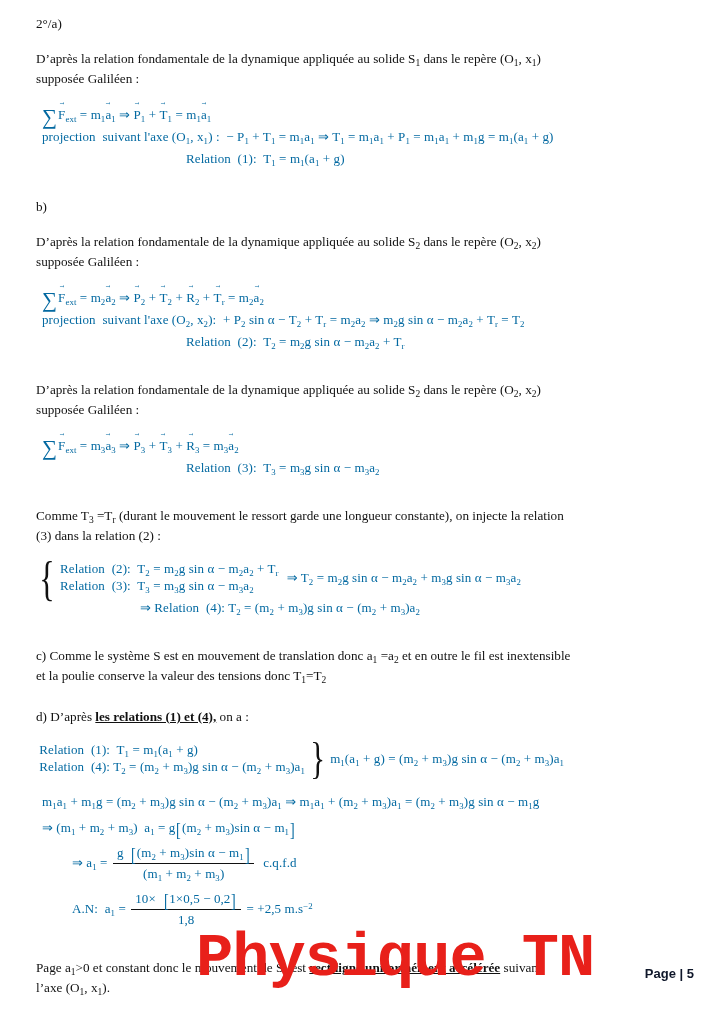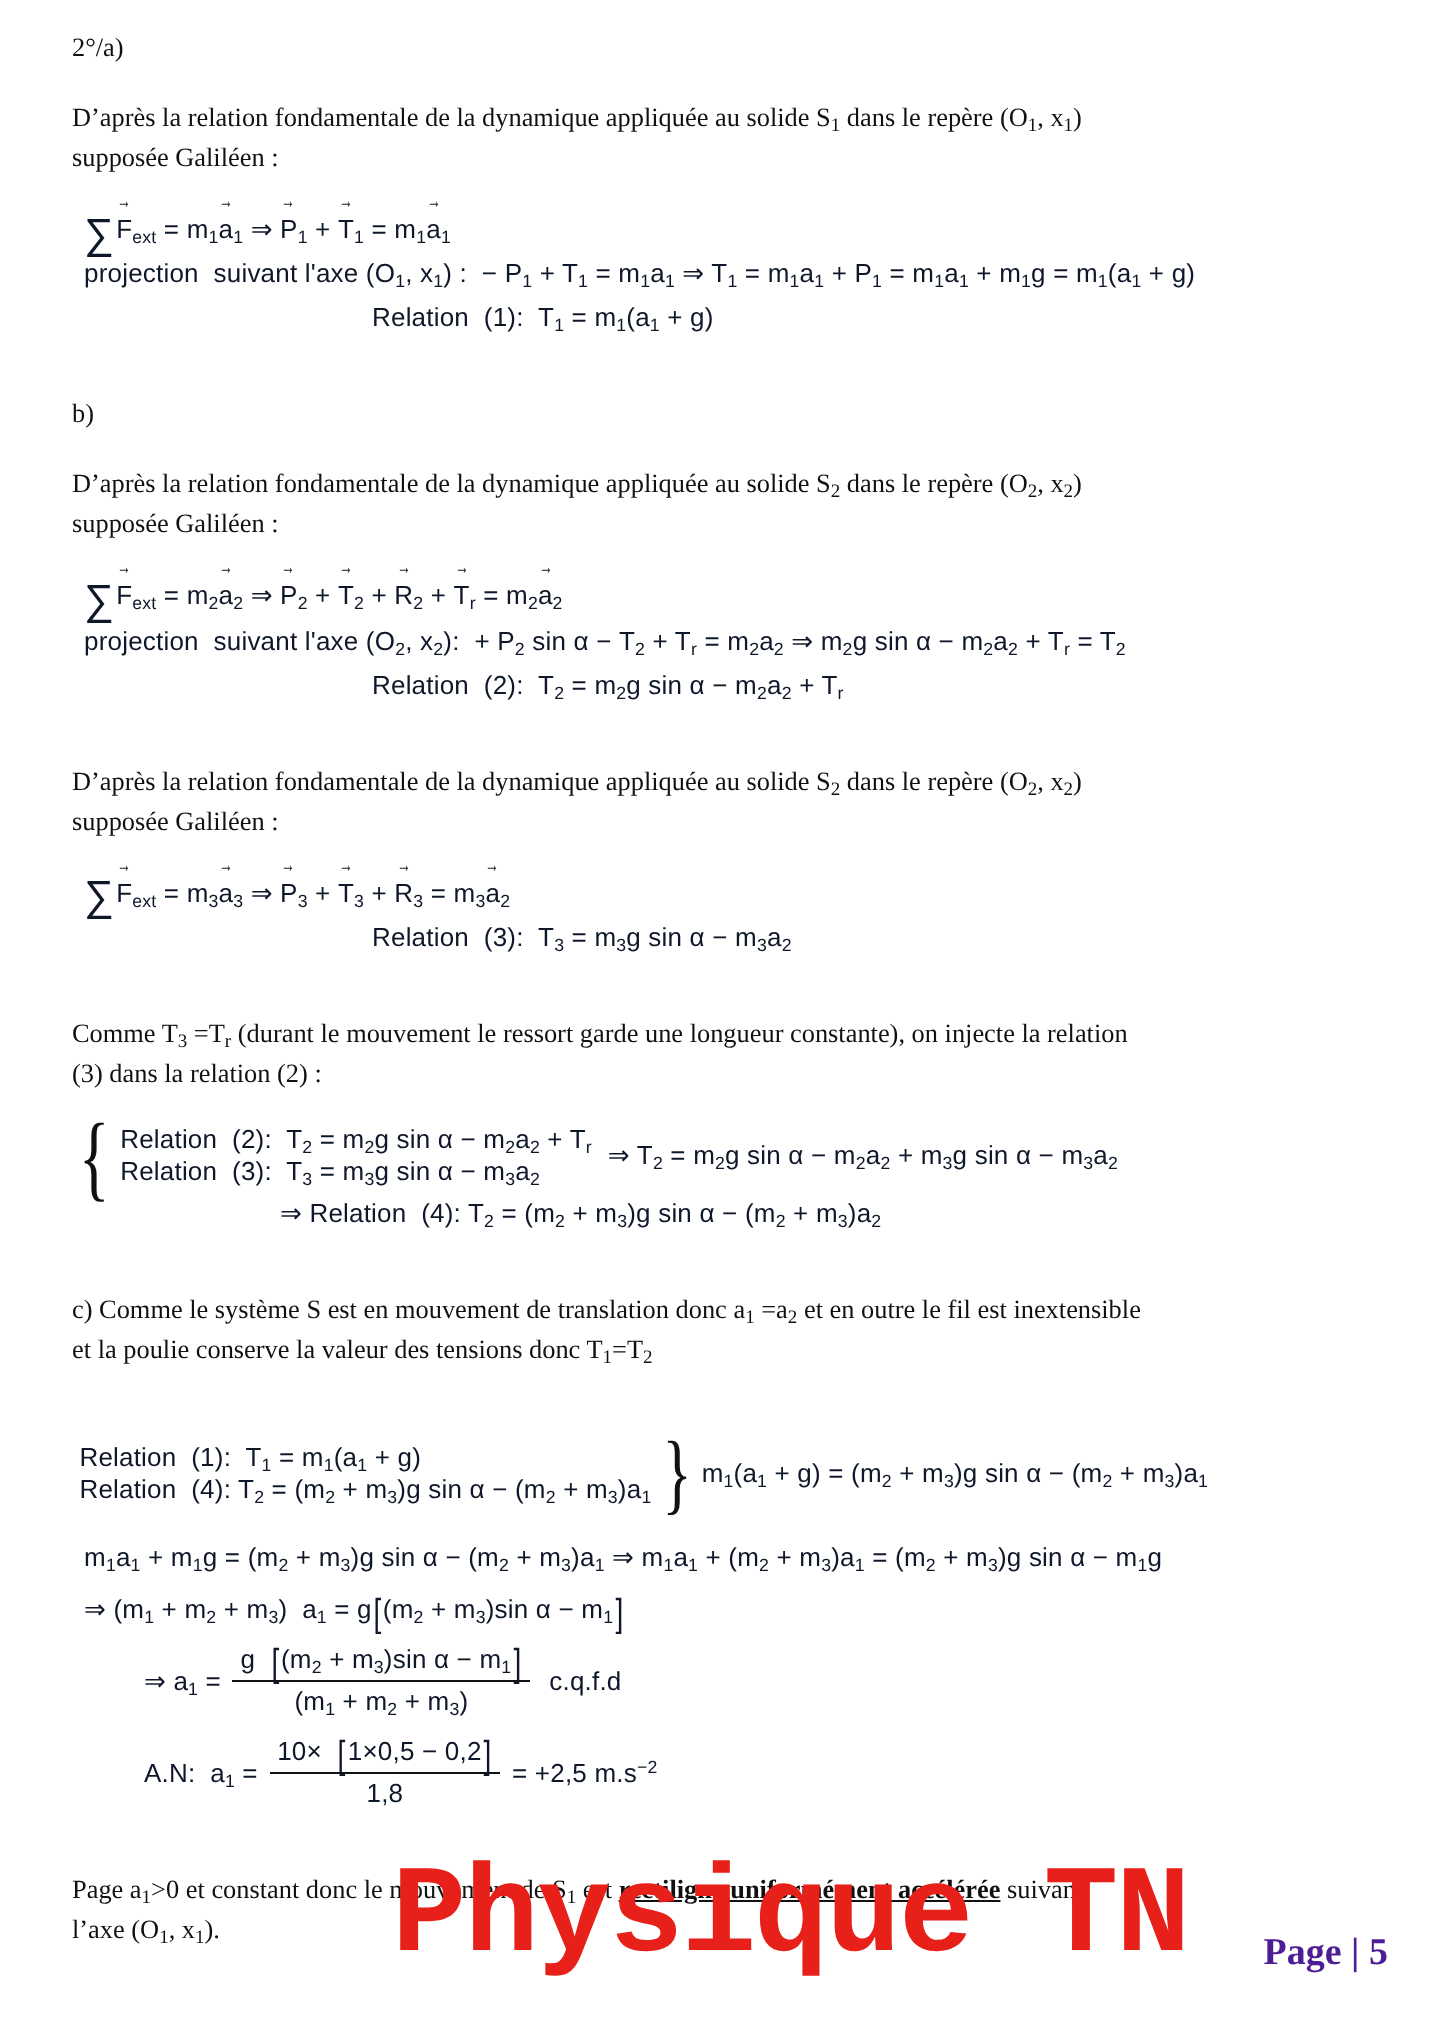--- a/index.html
+++ b/index.html
@@ -51,23 +51,23 @@
   sup {
     font-size: 0.72em;
     vertical-align: 0.45em;
     line-height: 0;
   }
   .u { text-decoration: underline; }
   .b { font-weight: bold; }
 
   
   .math {
-    font-family: Liberation Sans, sans-serif;
+    font-family: Liberation Serif, serif;
     font-size: 13px;
-    color: #0f172a;
+    color: #0369a1;
     white-space: nowrap;
     letter-spacing: 0.1px;
   }
   .math sub { font-size: 0.68em; vertical-align: -0.3em; }
   .math sup { font-size: 0.68em; vertical-align: 0.5em; }
 
   .vec {
     position: relative;
     display: inline-block;
     padding-top: 0px;
@@ -169,24 +169,24 @@
     font-family: Liberation Mono, monospace;
     font-weight: bold;
     font-size: 62px;
     line-height: 1;
     letter-spacing: -1px;
   }
   .page-num {
     position: absolute;
     right: 26px;
     top: 36px;
-    font-family: Liberation Serif, serif;
+    font-family: Liberation Sans, sans-serif;
     font-weight: bold;
-    font-size: 19px;
-    color: #4c1d95;
+    font-size: 13px;
+    color: #0f172a;
   }
 </style>
 </head>
 <body>
 
 <div class="page">
   <div class="body-col">
 
     <p class="para">2°/a)</p>
     <div class="spacer-md"></div>
@@ -276,20 +276,23 @@
 
     <div class="spacer-xl"></div>
 
     <p class="para">
       <span>c) Comme le système S est en mouvement de translation donc a</span><sub>1</sub><span> =a</span><sub>2</sub><span> et en outre le fil est inextensible</span><br>
       <span>et la poulie conserve la valeur des tensions donc T</span><sub>1</sub><span>=T</span><sub>2</sub>
     </p>
 
     <div class="spacer-lg"></div>
 
+    <p class="para">
+      <span>d) D’après </span><span class="u b">les relations (1) et (4),</span><span> on a :</span>
+    </p>
 
     <div class="spacer-md"></div>
 
     <div class="system">
       <div class="sys-rows">
         <div class="math">
           &nbsp;Relation&nbsp; (1):&nbsp; T<sub>1</sub> = m<sub>1</sub>(a<sub>1</sub> + g)
         </div>
         <div class="math">
           &nbsp;Relation&nbsp; (4): T<sub>2</sub> = (m<sub>2</sub> + m<sub>3</sub>)g sin α − (m<sub>2</sub> + m<sub>3</sub>)a<sub>1</sub>

